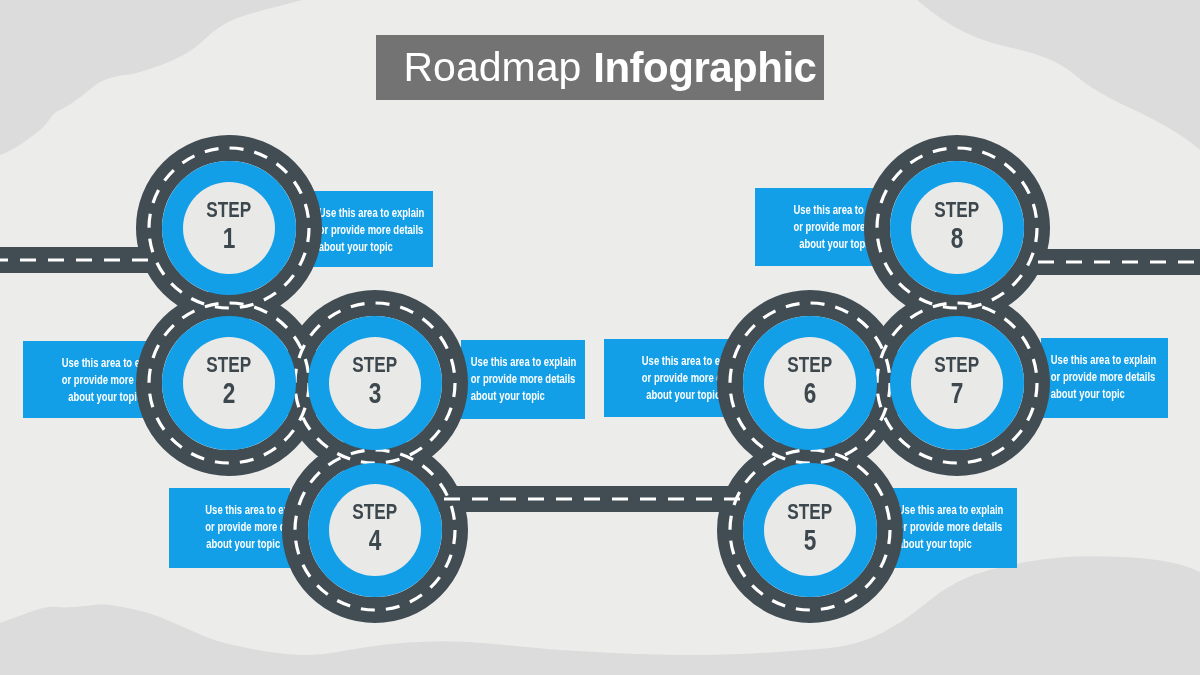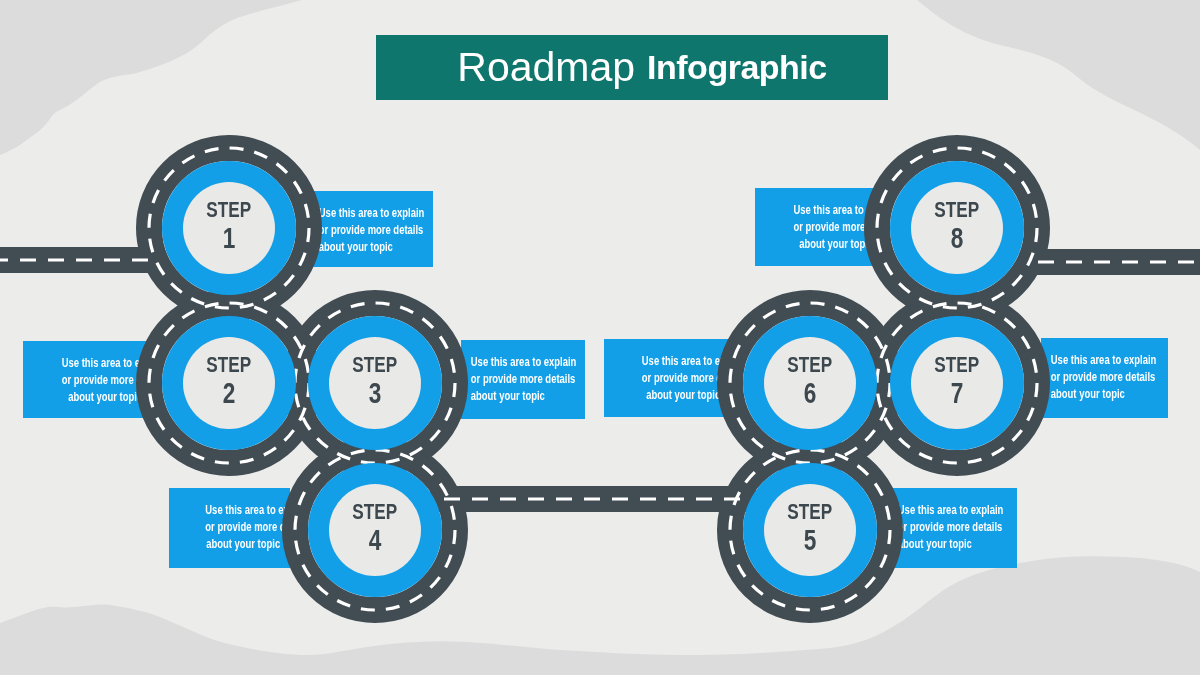--- a/index.html
+++ b/index.html
@@ -5,28 +5,28 @@
   html,body { margin:0; padding:0; background:#ececeb; }
   .canvas {
     position:relative; width:1200px; height:675px; overflow:hidden;
     background:#ececeb; font-family:"Liberation Sans", sans-serif;
   }
   svg.layer { position:absolute; left:0; top:0; }
   .blobs { z-index:0; }
   .road-layer { z-index:2; pointer-events:none; }
 
   .title-bar {
-    position:absolute; left:376px; top:35px; width:512px; height:65px;
-    background:#0f766e; z-index:2;
+    position:absolute; left:376px; top:35px; width:448px; height:65px;
+    background:#737373; z-index:2;
     display:flex; align-items:center; justify-content:center;
     padding-left:20px; box-sizing:border-box;
     white-space:nowrap;
   }
   .title-bar .t-reg  { color:#ffffff; font-size:41px; font-weight:400; margin-right:12px; }
-  .title-bar .t-bold { color:#ffffff; font-size:34px; font-weight:700; letter-spacing:-0.5px; }
+  .title-bar .t-bold { color:#ffffff; font-size:42px; font-weight:700; letter-spacing:-0.5px; }
 
   .desc-box {
     position:absolute; background:#129fe8; z-index:1;
     box-sizing:border-box; padding-top:13px;
   }
   .desc-line {
     color:#ffffff; font-weight:700; font-size:13.5px; line-height:17px;
     white-space:nowrap;
   }
   .align-right .desc-line { text-align:right; padding-right:14px; transform:scaleX(0.70); transform-origin:100% 50%; }

